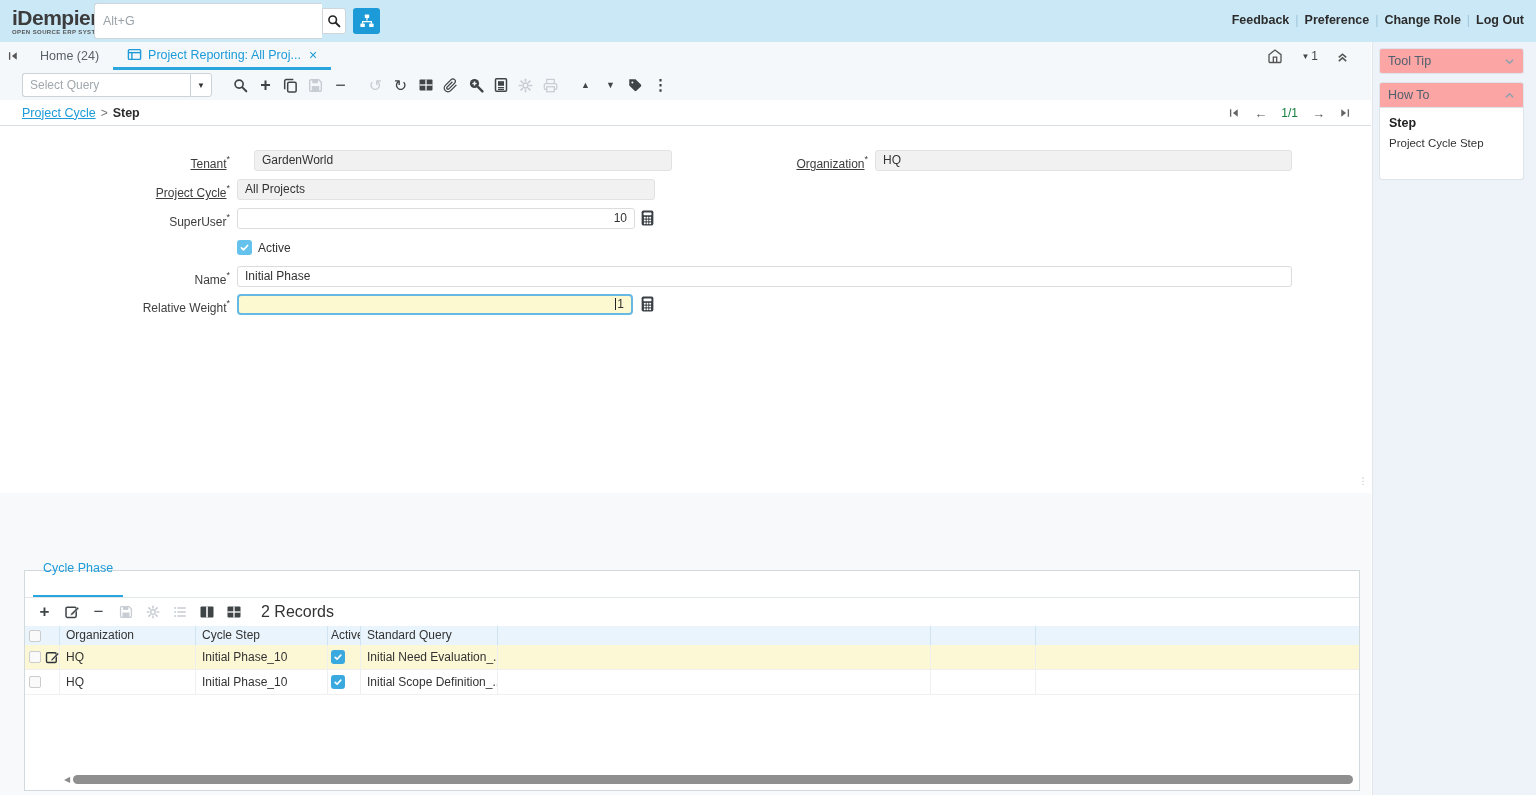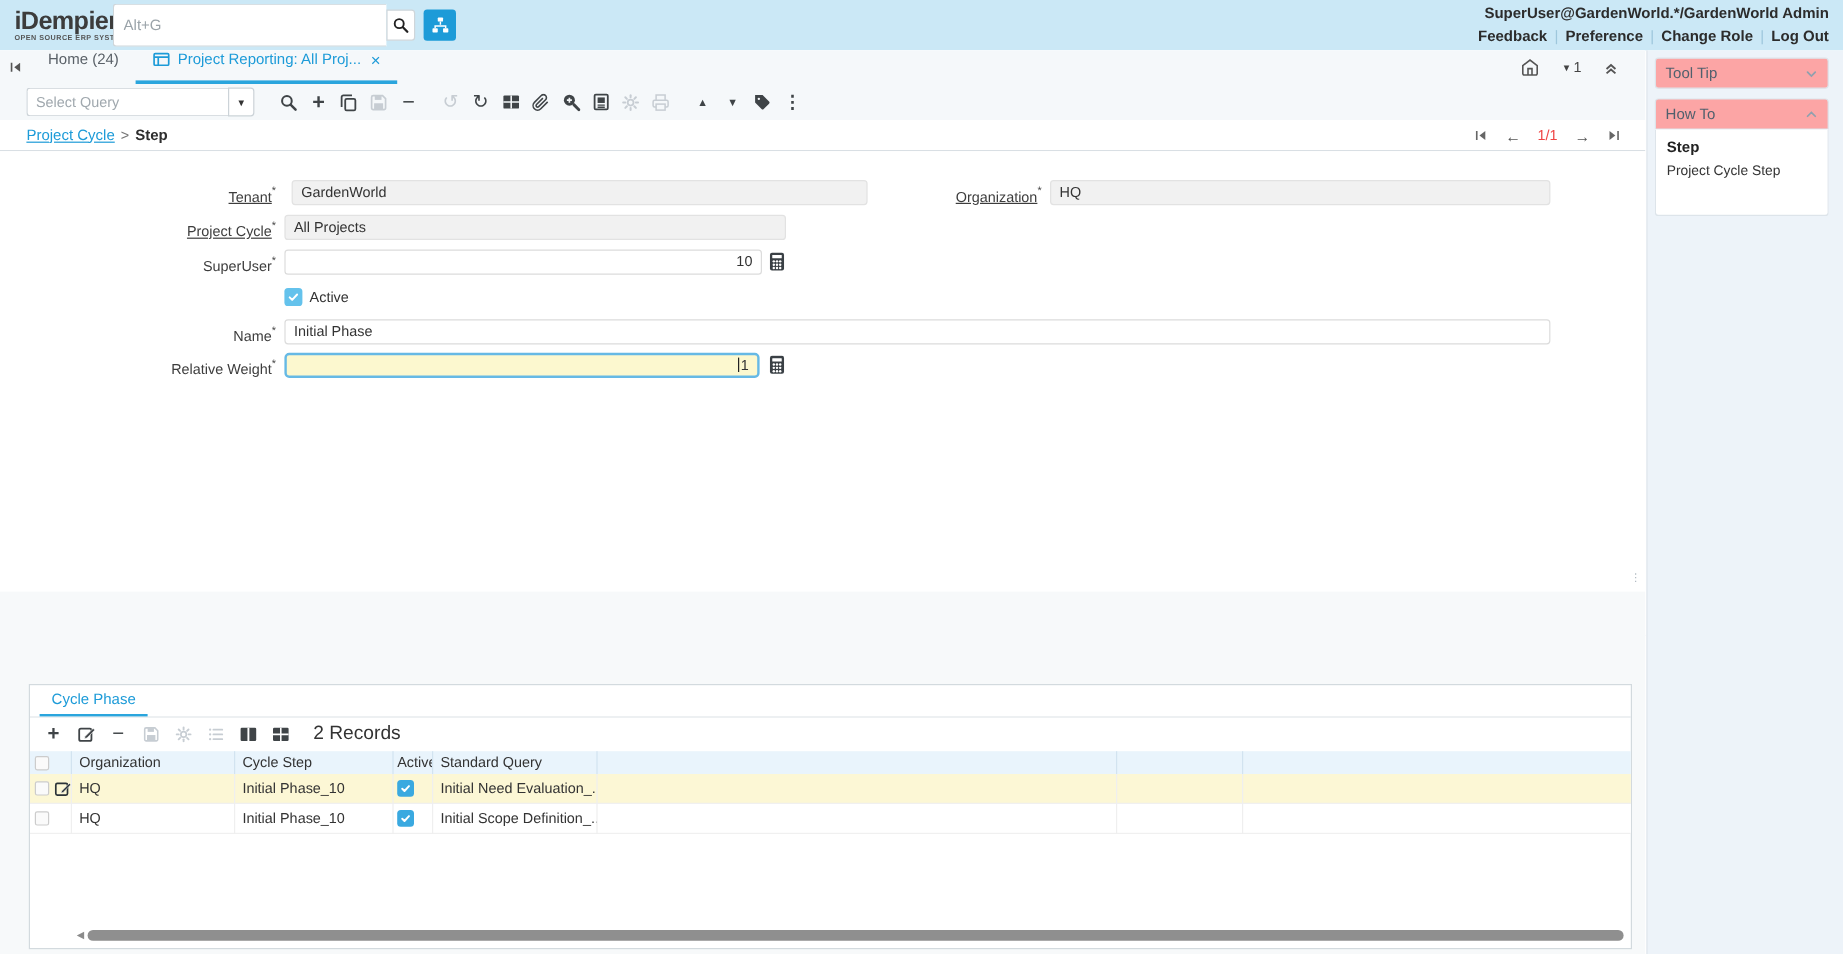--- a/index.html
+++ b/index.html
@@ -33,21 +33,21 @@
   .help-title { font-weight:bold; font-size:12.5px; color:#222; margin-bottom:7px; }
   .help-sub { font-size:11.5px; color:#333; margin-bottom:18px; }
   .help-body { font-size:11.5px; color:#333; line-height:1.35; }
 
   
   .main { position:absolute; left:0; top:42px; width:1371px; bottom:0; background:#fff; }
 
   
   .tabrow { height:28px; background:#f5f8fa; display:flex; align-items:stretch; position:relative; }
   .tab-collapse { width:26px; display:flex; align-items:center; justify-content:center; color:#555; cursor:pointer; }
-  .tab { display:flex; padding:0 14px; font-size:12.5px; color:#5a6168; cursor:pointer; gap:6px; }
+  .tab { display:flex; align-items:center; padding:0 14px; font-size:12.5px; color:#5a6168; cursor:pointer; gap:6px; }
   .tab.active { color:#1d9bd8; border-bottom:3px solid #2aa5dd; }
   .tab .close { color:#1d9bd8; font-size:14px; margin-left:2px; cursor:pointer; }
   .tabrow-right { position:absolute; right:22px; top:0; height:28px; display:flex; align-items:center; gap:18px; color:#555; }
   .tr-item { display:flex; align-items:center; cursor:pointer; gap:2px; font-size:12px; color:#444; }
 
   
   .toolbar { height:30px; background:#f5f8fa; display:flex; align-items:center; padding-left:22px; }
   .combo { display:flex; height:24px; margin-right:16px; }
   .combo input { width:168px; height:24px; border:1px solid #ccd3d8; border-right:none; border-radius:3px 0 0 3px; padding:0 7px; font-size:12px; color:#333; outline:none; background:#fff; font-family:inherit; }
   .combo input::placeholder { color:#a0a8ae; }
@@ -57,21 +57,21 @@
   .tbtn.gap { margin-left:10px; }
   .tbtn .tri { font-size:9px; }
 
   
   .crumbrow { height:26px; background:#fff; border-bottom:1px solid #d9dfe4; display:flex; align-items:center; padding-left:22px; position:relative; }
   .crumb-link { color:#1d9bd8; text-decoration:underline; cursor:pointer; font-size:12.5px; }
   .crumb-sep { color:#777; margin:0 5px; font-size:12px; }
   .crumb-cur { font-weight:bold; color:#2e2e2e; font-size:12.5px; }
   .recnav { position:absolute; right:20px; top:0; height:26px; display:flex; align-items:center; gap:14px; color:#555; }
   .recnav .nbtn { cursor:pointer; display:flex; align-items:center; font-size:13px; color:#555; }
-  .recnav .pos { color:#ef4444; font-size:12px; }
+  .recnav .pos { color:#15803d; font-size:12px; }
 
   
   .formarea { position:relative; height:391px; background:#fff;text-decoration:underline; }
   .frow { position:absolute; height:21px; }
   .lbl { position:absolute; text-align:right; color:#3d3d3d; font-size:12px; line-height:21px; white-space:nowrap; }
   .lbl .u { text-decoration:underline; cursor:pointer; }
   .lbl sup { font-size:9px; position:relative; top:-1px; }
   .fld { position:absolute; height:21px; border:1px solid #dcdcdc; border-radius:3px; background:#fff; font-size:12px; color:#333; line-height:19px; padding:0 7px; white-space:nowrap; overflow:hidden; }
   .fld.ro { background:#f1f1f1; border-color:#e2e2e2; }
   .fld.num { text-align:right; }
@@ -86,21 +86,21 @@
   
   .vsplit { position:absolute; right:2px; top:350px; width:12px; height:110px; display:flex; flex-direction:column; align-items:center; justify-content:space-between; color:#aeb7bf; font-size:9px; }
   .vsplit .mid { color:#7fa9c9; font-size:10px; }
   .hsplit { height:13px; background:#fdfdfd; border-bottom:1px solid #e7eaee; display:flex; align-items:center; justify-content:center; gap:18px; color:#aeb7bf; font-size:9px; line-height:1; }
   .hsplit .mid { color:#7fa9c9; font-size:10px; }
 
   
   .bottomzone { position:absolute; left:0; top:451px; right:0; bottom:0; background:#f7f9fa; }
   .panel { position:absolute; left:24px; top:77px; width:1336px; bottom:4px; background:#fff; border:1px solid #d3dade; }
   .ptabs { height:27px; border-bottom:1px solid #e2e7ea; display:flex; align-items:flex-end; padding-left:8px; }
-  .ptab { padding:0 10px 5px 10px; font-size:12.5px; color:#1d9bd8; border-bottom:2px solid #2aa5dd; cursor:pointer; }
+  .ptab { padding:0 10px 20px 10px; font-size:12.5px; color:#1d9bd8; border-bottom:2px solid #2aa5dd; cursor:pointer; }
   .ptoolbar { height:28px; display:flex; align-items:center; padding-left:6px; }
   .pbtn { width:27px; height:24px; display:flex; align-items:center; justify-content:center; color:#3f4447; cursor:pointer; font-size:14px; }
   .pbtn.dis { color:#c7cdd3; cursor:default; }
   .reccount { margin-left:14px; color:#333; font-size:16px; }
 
   .tbl { position:relative; }
   .thead { height:19px; background:#e9f4fc; display:flex; align-items:center; font-size:12px; color:#333; }
   .thead .tc { border-right:1px solid #d2e3f0; height:19px; line-height:19px; }
   .trow { height:25px; display:flex; align-items:center; font-size:12px; border-bottom:1px solid #f0f0f0; background:#fff; cursor:pointer; }
   .trow .tc { border-right:1px solid #efefef; height:25px; line-height:25px; }
@@ -147,21 +147,20 @@
           <svg width="16" height="16" viewBox="0 0 16 16">
               <rect x="5.8" y="1.6" width="4.4" height="3.4" rx="0.6" fill="#fff"></rect>
               <rect x="1.4" y="10.6" width="4.4" height="3.4" rx="0.6" fill="#fff"></rect>
               <rect x="10.2" y="10.6" width="4.4" height="3.4" rx="0.6" fill="#fff"></rect>
               <path d="M8 5v2.6M3.6 10.6V8.6h8.8v2" fill="none" stroke="#fff" stroke-width="1.2"></path>
             </svg>
         </span>
       </div>
     </div>
     <div class="topbar-right">
-      <div class="user-line">SuperUser@GardenWorld.*/GardenWorld Admin</div>
       <div class="top-links">
         <span class="lnk">Feedback</span><span class="sep">|</span><span class="lnk">Preference</span><span class="sep">|</span><span class="lnk">Change Role</span><span class="sep">|</span><span class="lnk">Log Out</span>
       </div>
     </div>
   </div>
 
   <div class="sidebar">
     <div class="spanel collapsed">
       <div class="spanel-head">
         <span>Tool Tip</span>
@@ -376,21 +375,21 @@
               <path d="M3 3l6.5 5L3 13z" fill="#666"></path>
             </svg>
           </span>
       </div>
     </div>
 
     <div class="formarea">
 
       <div class="frow" style="top:24px;">
         <div class="lbl" style="left:0;width:230px;"><span class="u">Tenant</span><sup>*</sup></div>
-        <div class="fld ro" style="left:243px;width:480px;">GardenWorld</div>
+        <div class="fld ro" style="left:254px;width:418px;">GardenWorld</div>
         <div class="lbl" style="left:700px;width:168px;"><span class="u">Organization</span><sup>*</sup></div>
         <div class="fld ro" style="left:875px;width:417px;">HQ</div>
       </div>
 
       <div class="frow" style="top:53px;">
         <div class="lbl" style="left:0;width:230px;"><span class="u">Project Cycle</span><sup>*</sup></div>
         <div class="fld ro" style="left:237px;width:418px;">All Projects</div>
       </div>
 
       <div class="frow" style="top:82px;">

